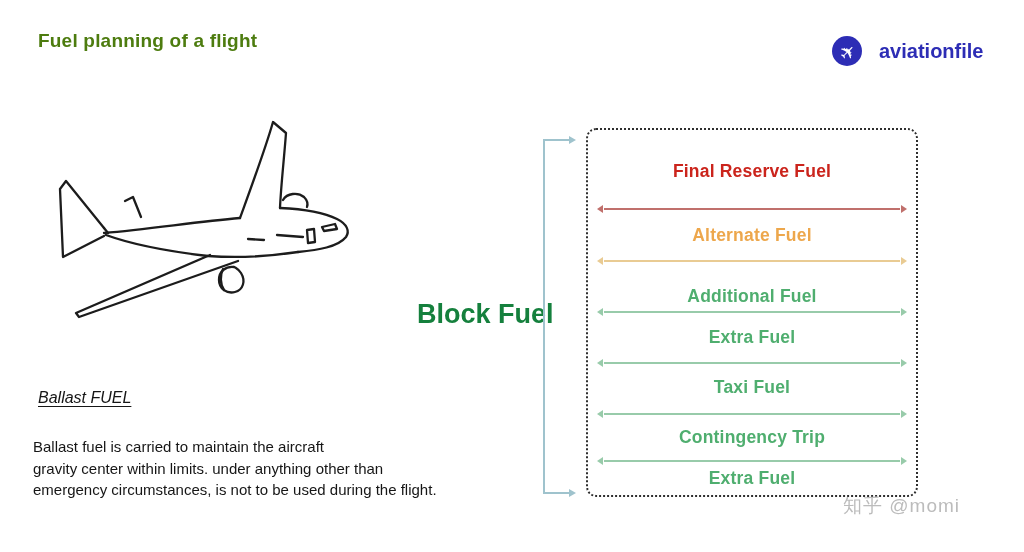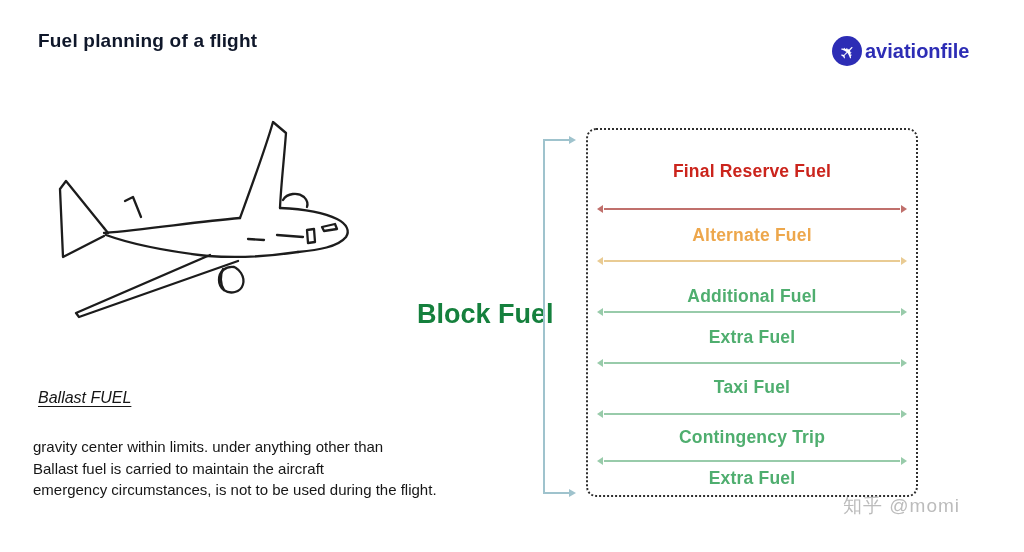--- a/index.html
+++ b/index.html
@@ -4,32 +4,32 @@
 <style>
   html,body { margin:0; padding:0; background:#ffffff; }
   .canvas {
     position:relative; width:1024px; height:552px; overflow:hidden;
     background:#ffffff; font-family:"Liberation Sans", sans-serif;
   }
 
   
   .title {
     position:absolute; left:38px; top:30px;
-    font-size:19px; font-weight:600; color:#0f172a; letter-spacing:.2px;
+    font-size:19px; font-weight:600; color:#4d7c0f; letter-spacing:.2px;
   }
   .logo { position:absolute; left:832px; top:36px; display:flex; align-items:center; }
   .logo-circle {
     width:30px; height:30px; border-radius:50%; background:#2d2db5;
     display:flex; align-items:center; justify-content:center; flex:0 0 auto;
   }
   .logo-plane {
     color:#ffffff; font-size:19px; line-height:1;
     transform:rotate(-45deg) translate(0px,1px);
   }
-  .logo-text { font-size:20px; font-weight:600; color:#2d2db5; margin-left:3px; }
+  .logo-text { font-size:20px; font-weight:600; color:#2d2db5; margin-left:17px; }
 
   
   .plane-sketch { position:absolute; left:30px; top:100px; }
   .plane-sketch path { fill:none; stroke:#1c1c1c; stroke-width:2.3; stroke-linecap:round; stroke-linejoin:round; }
 
   
   .block-fuel-label {
     position:absolute; left:417px; top:299px;
     font-size:27px; font-weight:700; color:#15803d;
   }
@@ -159,20 +159,20 @@
       </div>
     <div class="fuel-label c-green" style="top:297px;">Contingency Trip</div>
     <div class="span-arrow a-green" style="top:330px;">
         <div class="line"></div>
       </div>
     <div class="fuel-label c-green" style="top:338px;">Extra Fuel</div>
   </div>
 
   <div class="ballast-heading">Ballast FUEL</div>
   <div class="ballast-body">
+    <div>Ballast fuel is carried to maintain the aircraft</div>
     <div>gravity center within limits. under anything other than</div>
-    <div>Ballast fuel is carried to maintain the aircraft</div>
     <div>emergency circumstances, is not to be used during the flight.</div>
   </div>
 
   <div class="watermark">知乎 @momi</div>
 
 </div>
 
 </body></html>

